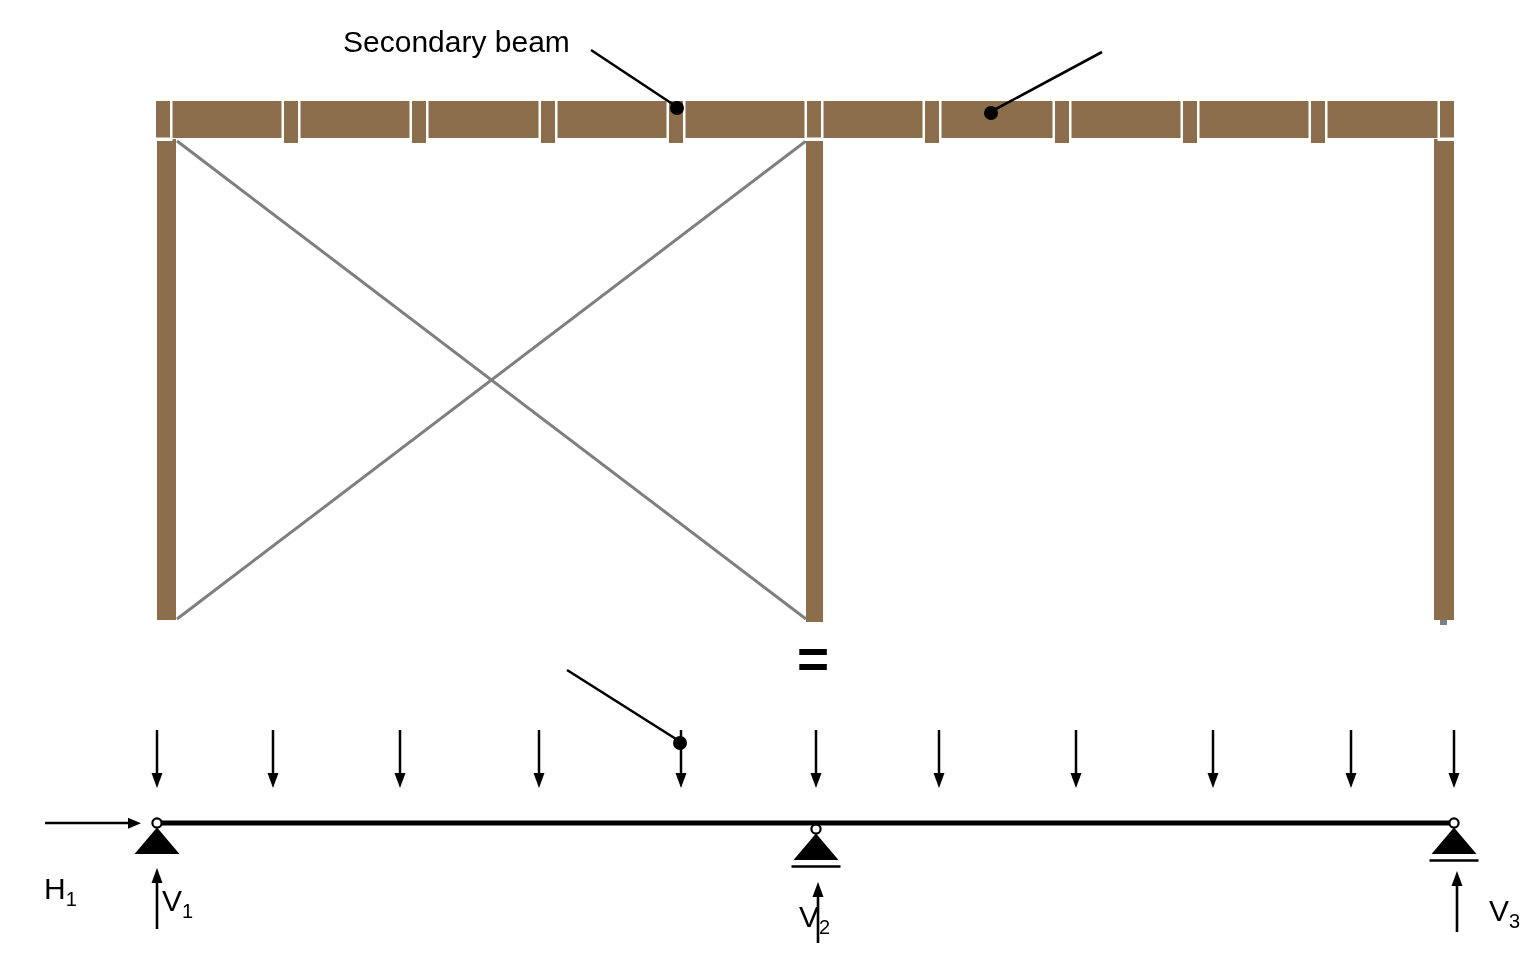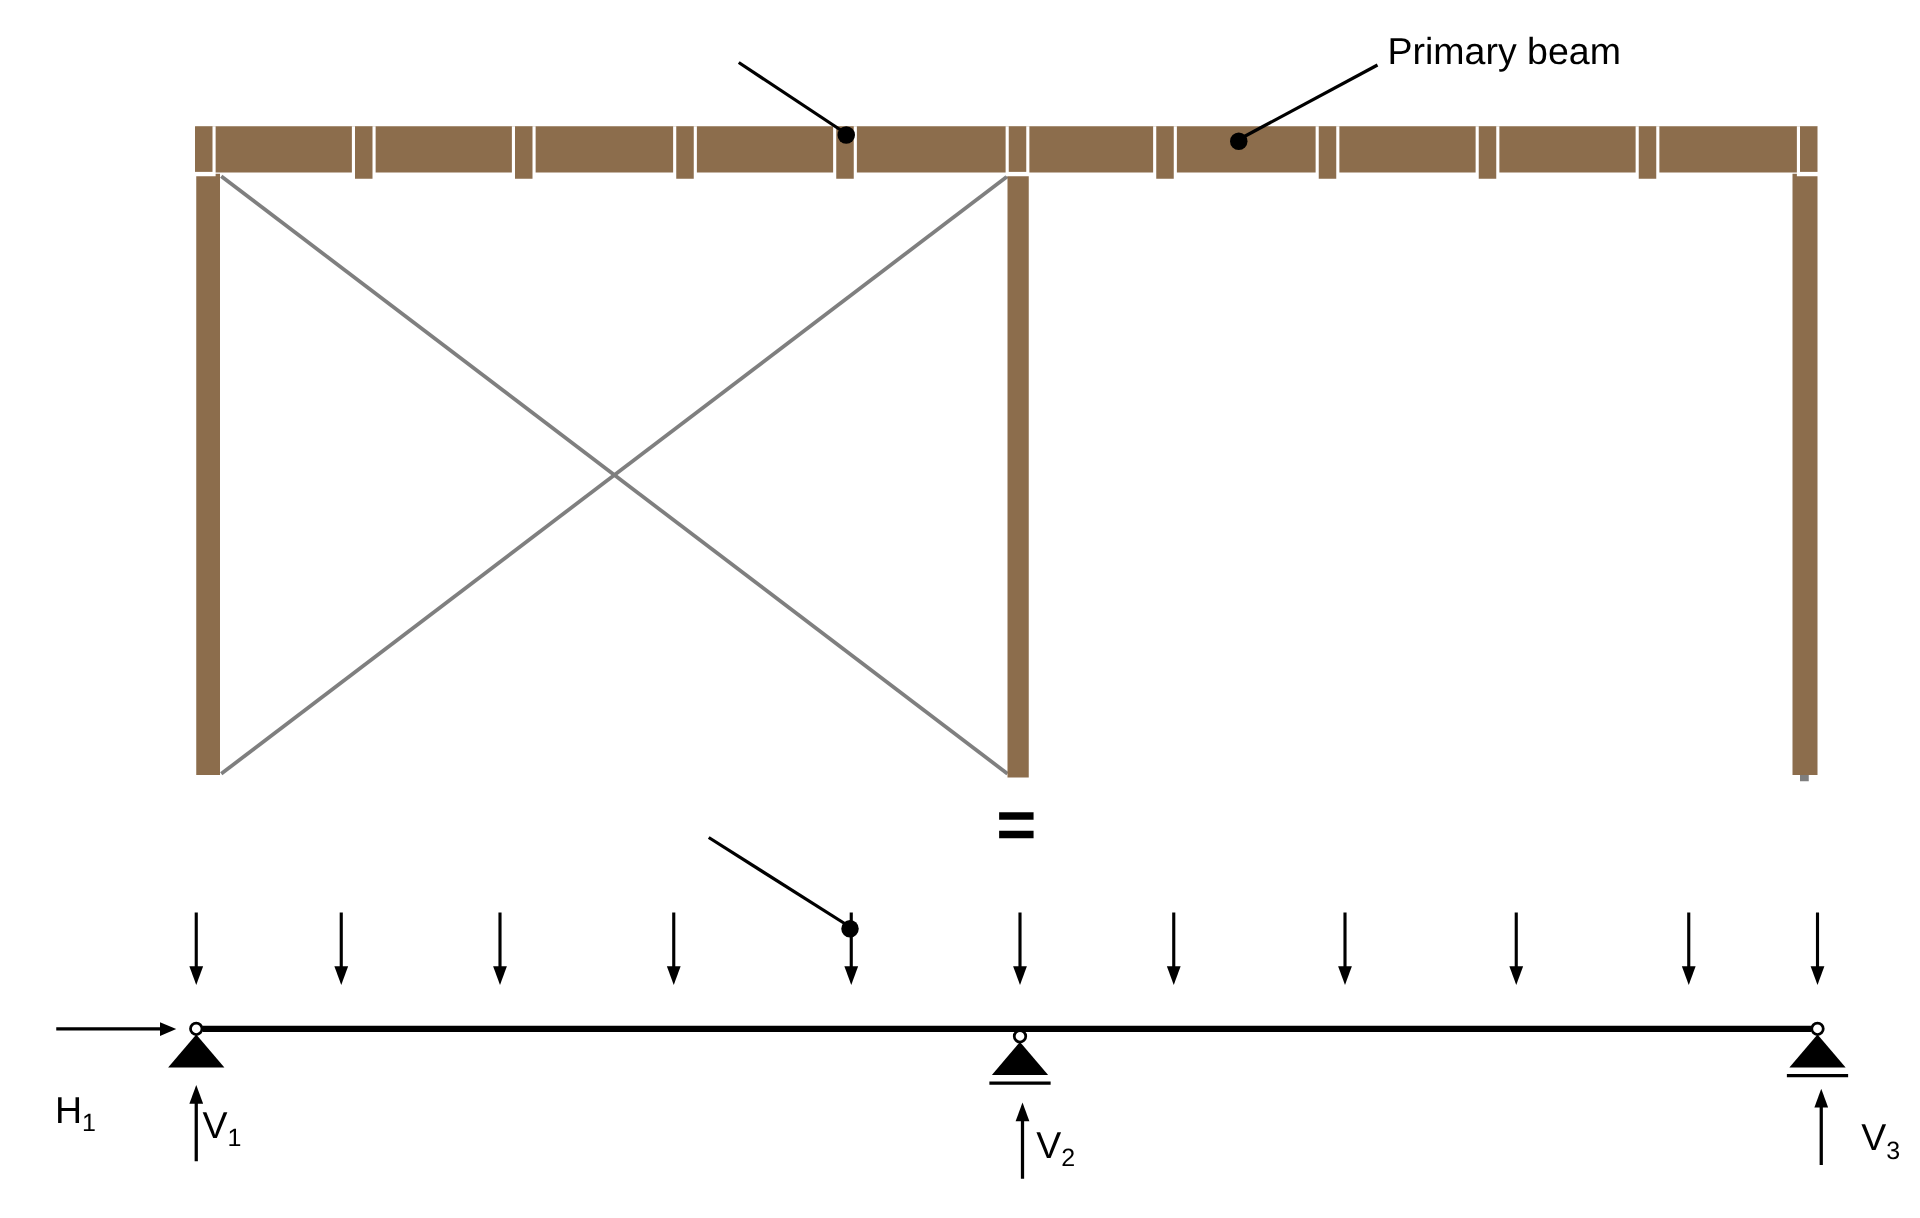--- a/index.html
+++ b/index.html
@@ -131,29 +131,29 @@
       <circle class="fill-ink" cx="677" cy="108" r="7"></circle>
 
       <line class="thin" x1="1102" y1="52" x2="994" y2="110"></line>
       <circle class="fill-ink" cx="991" cy="113" r="7"></circle>
 
       <line class="thin" x1="567" y1="670" x2="676" y2="739"></line>
       <circle class="fill-ink" cx="680" cy="743" r="7"></circle>
     </g>
   </svg>
 
-  <div class="lbl" style="left:1110px;top:25px">Primary beam</div>
+  <div class="lbl" style="left:343px;top:25px">Secondary beam</div>
   <div class="eq" style="left:783px;top:632px;width:60px;text-align:center">=</div>
 
   <div class="lbl" style="left:44px;top:872px">
     <span>H</span><sub>1</sub>
   </div>
   <div class="lbl" style="left:162px;top:884px">
     <span>V</span><sub>1</sub>
   </div>
-  <div class="lbl" style="left:829px;top:900px">
+  <div class="lbl" style="left:799px;top:900px">
     <span>V</span><sub>2</sub>
   </div>
   <div class="lbl" style="left:1489px;top:894px">
     <span>V</span><sub>3</sub>
   </div>
 
 </div>
 
 </body></html>

